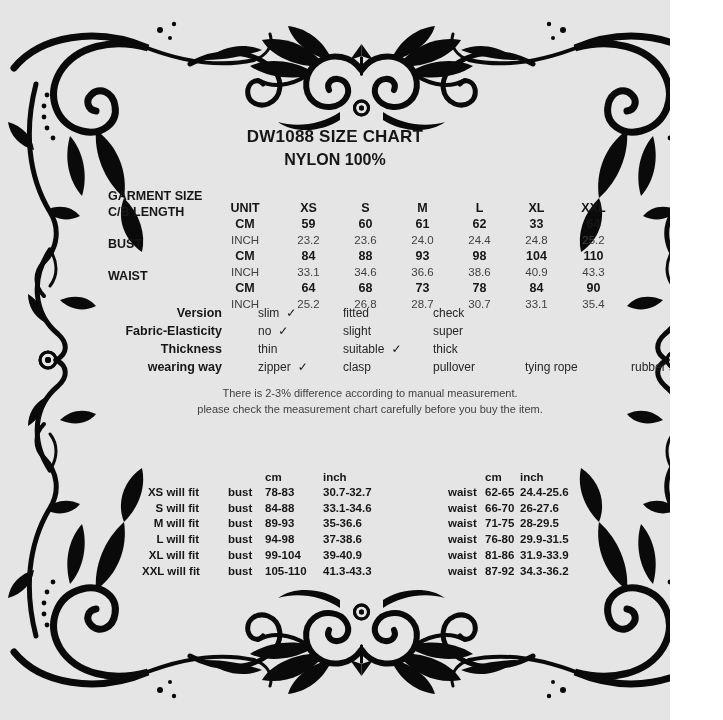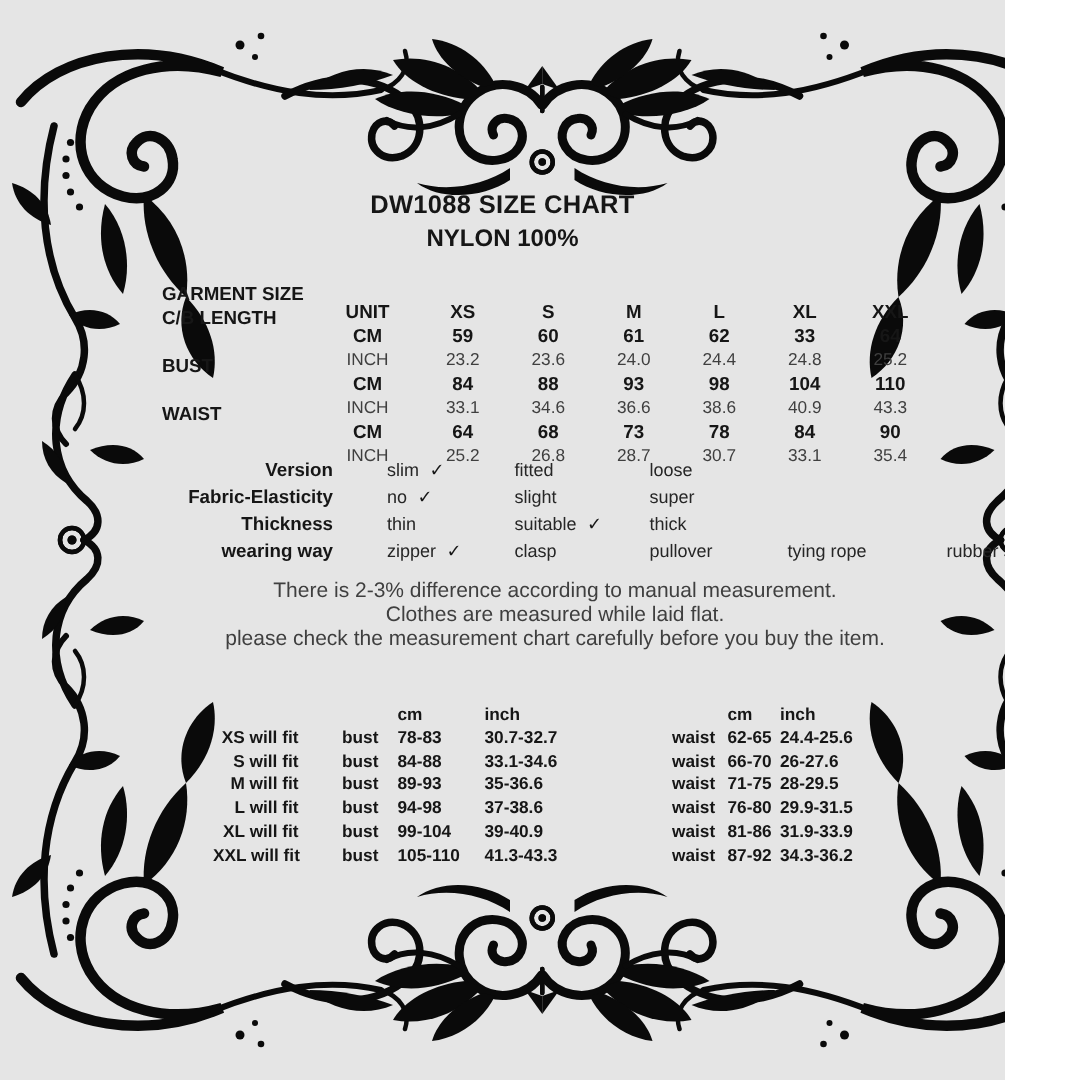--- a/index.html
+++ b/index.html
@@ -31,21 +31,21 @@
   .attr-label { width:102px; text-align:right; font-weight:bold; font-size:12.5px;
     color:#161616; white-space:nowrap; }
   .opts { display:flex; margin-left:8px; }
   .opt { display:flex; align-items:center; font-size:12px; color:#262626; white-space:nowrap;margin-left:28px; }
   .opt:nth-child(1){ width:57px; } .opt:nth-child(2){ width:62px; }
   .opt:nth-child(3){ width:64px; } .opt:nth-child(4){ width:78px; }
   .opt .check { margin-left:7px; font-size:12px; color:#161616; }
 
   
   .notes { position:absolute; top:385px; left:100px; width:540px; text-align:center; }
-  .note-line { font-size:14px; line-height:16px; color:#3f3f3f; }
+  .note-line { font-size:11px; line-height:16px; color:#3f3f3f; }
   .buying-guide { position:absolute; top:434px; left:100px; width:540px; text-align:center;
     font-size:12.5px; font-weight:bold; color:#161616; }
 
   
   .fit-table { position:absolute; top:469px; left:142px; font-weight:bold; color:#161616; }
   .ft-row { display:grid; grid-template-columns:57px 66px 58px 125px 37px 35px 100px;
     height:15.8px; align-items:center; font-size:11.5px; white-space:nowrap; }
   .ft-size { text-align:right; }
   .ft-bust { padding-left:29px; }
   .ft-cell { text-align:left; }
@@ -220,21 +220,21 @@
           <div class="opts">
             <div class="opt">
               <span class="opt-text">slim</span>
               <span class="check">✓</span>
             </div>
             <div class="opt">
               <span class="opt-text">fitted</span>
               <span class="check" style="visibility: hidden;">✓</span>
             </div>
             <div class="opt">
-              <span class="opt-text">loose</span>
+              <span class="opt-text">check</span>
               <span class="check" style="visibility: hidden;">✓</span>
             </div>
             <div class="opt">
               <span class="opt-text"></span>
               <span class="check" style="visibility: hidden;">✓</span>
             </div>
             <div class="opt">
               <span class="opt-text"></span>
               <span class="check" style="visibility: hidden;">✓</span>
             </div>
@@ -317,21 +317,20 @@
               <span class="check" style="visibility: hidden;">✓</span>
             </div>
           </div>
         </div>
       </div>
 
     <div class="notes">
 
         <div class="note-line">There is 2-3% difference according to manual measurement.</div>
 
-        <div class="note-line">Clothes are measured while laid flat.</div>
 
         <div class="note-line">please check the measurement chart carefully before you buy the item.</div>
       </div>
 
     <div class="fit-table">
       <div class="ft-row ft-head">
         <div class="ft-size"></div>
         <div class="ft-bust"></div>
         <div class="ft-cell">cm</div>
         <div class="ft-cell">inch</div>

